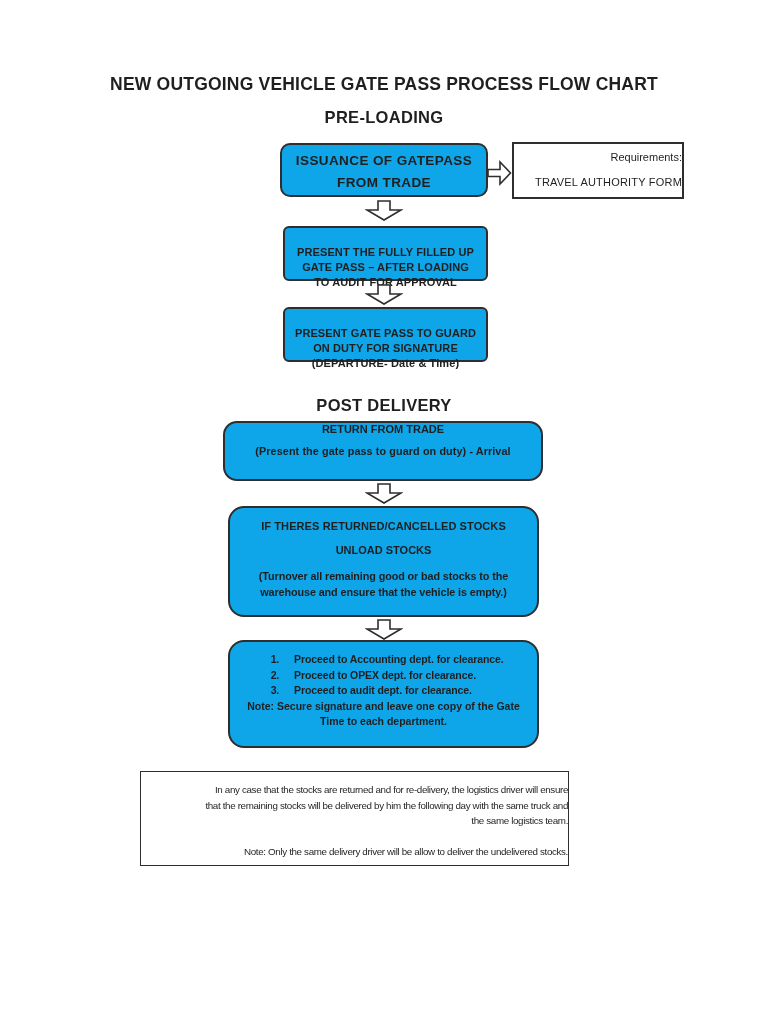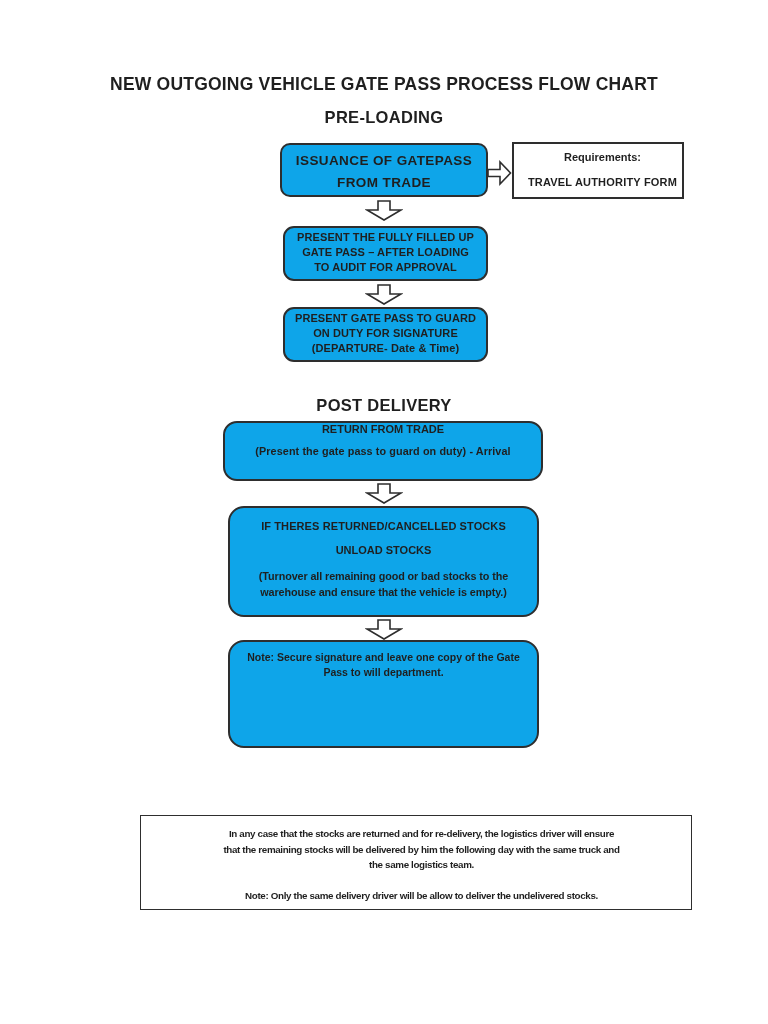--- a/index.html
+++ b/index.html
@@ -19,39 +19,39 @@
   }
   #preloading-heading { top:108px; }
   #postdelivery-heading { top:396px; }
 
   .rbox {
     position:absolute; background:#0ea5e9; border:2px solid #2e2e2e;
     text-align:center; font-weight:bold; color:#1f1f1f;
   }
   .sqbox {
     position:absolute; background:#fff; border:2px solid #2e2e2e;
-    text-align:center; font-weight:bold; color:#1f1f1f;
+    text-align:right; font-weight:normal; color:#1f1f1f;
   }
 
   #box-issuance {
     left:280px; top:143px; width:208px; height:54px; border-radius:10px;
     font-size:13.5px; font-weight:600; letter-spacing:.4px;
   }
   #box-issuance .l1 { margin-top:8px; }
   #box-issuance .l2 { margin-top:7px; }
 
   #req-box {
     left:512px; top:142px; width:172px; height:57px;
     font-size:11px; padding:7px 0 0 9px;
   }
   #req-box .form { margin-top:13px; letter-spacing:.2px; }
 
   #box-present, #box-guard {
-    left:283px; top:226px; width:205px; height:55px; border-radius:11px;
-    font-size:11px; line-height:15px; padding-top:2px; letter-spacing:.1px;
+    left:283px; top:226px; width:205px; height:55px; border-radius:6px;
+    font-size:11px; line-height:15px; padding-top:17px; letter-spacing:.1px;
   }
   #box-guard { top:307px; }
 
   #box-return {
     left:223px; top:421px; width:320px; height:60px; border-radius:14px;
     font-size:11px;
   }
   #box-return .l1 { }
   #box-return .l2 { margin-top:10px; font-size:10.8px; letter-spacing:.1px; }
 
@@ -66,25 +66,25 @@
 
   #box-clearance {
     left:228px; top:640px; width:311px; height:108px; border-radius:16px;
     font-size:10.5px;
   }
   #box-clearance ol {
     margin:10px 0 0 0; padding-left:52px; text-align:left;
     line-height:15.5px; letter-spacing:-.1px;
   }
   #box-clearance ol li { padding-left:12px; white-space:nowrap; }
-  #box-clearance .note { margin-top:8px; line-height:15px; }
+  #box-clearance .note { line-height:15px; }
   #box-clearance .note div { white-space:nowrap; }
 
   #footer-box {
-    left:140px; top:815px; width:552px; height:95px; border-width:1.5px;
+    left:140px; top:771px; width:429px; height:95px; border-width:1.5px;
     font-size:9.8px; letter-spacing:-.35px; line-height:15.5px;
     padding:10px 0 0 11px;
   }
   #footer-box .para div { white-space:nowrap; }
   #footer-box .note { margin-top:15px; white-space:nowrap; }
 
   .arrow { position:absolute; line-height:0; }
   #arrow-right { left:487px; top:159px; }
   #arrow-down-1 { left:365px; top:200px; }
   #arrow-down-2 { left:365px; top:284px; }
@@ -162,23 +162,28 @@
     </div>
   </div>
 
   <div class="arrow" id="arrow-down-4">
     <svg width="38" height="21" viewBox="0 0 38 21">
       <path d="M13 1 L25 1 L25 10 L36 10 L19 20 L2 10 L13 10 Z" fill="#ffffff" stroke="#2e2e2e" stroke-width="1.6"></path>
     </svg>
   </div>
 
   <div class="rbox" id="box-clearance">
+    <ol>
+      <li>Proceed to Accounting dept. for clearance.</li>
+      <li>Proceed to OPEX dept.  for clearance.</li>
+      <li>Proceed to audit dept.  for clearance.</li>
+    </ol>
     <div class="note">
       <div>Note: Secure signature and leave one copy of the Gate</div>
-      <div>Pass to will department.</div>
+      <div>Time to each department.</div>
     </div>
   </div>
 
   <div class="sqbox" id="footer-box">
     <div class="para">
       <div>In any case that the stocks are returned and for re-delivery, the logistics driver will ensure</div>
       <div>that the remaining stocks will be delivered by him the following day with the same truck and</div>
       <div>the same logistics team.</div>
     </div>
     <div class="note">Note: Only the same delivery driver will be allow to deliver the undelivered stocks.</div>

